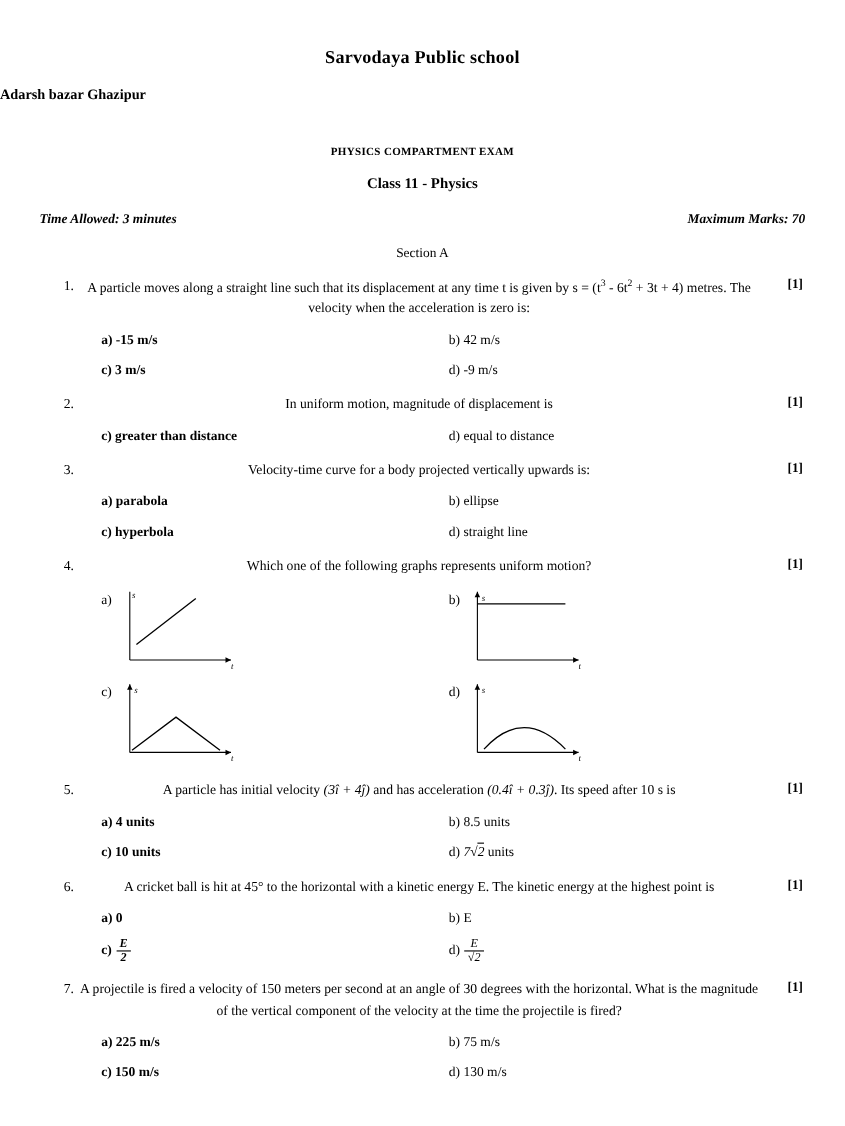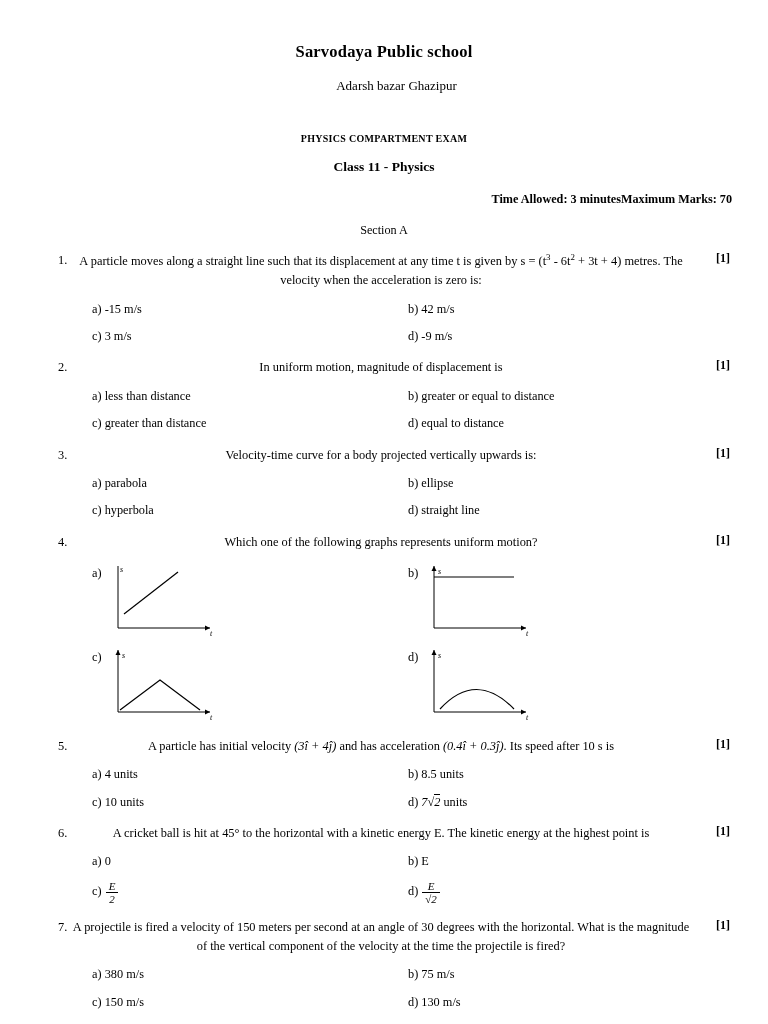--- a/index.html
+++ b/index.html
@@ -23,46 +23,45 @@
     box-sizing: border-box;
   }
   .school-name {
     text-align: center;
     font-weight: bold;
     font-size: 16.5px;
     margin-top: 42px;
     letter-spacing: 0.2px;
   }
   .school-addr {
-    text-align: center;
-    font-weight: normal;
+    font-weight: bold;
     font-size: 13px;
     margin-top: 16px;
-    padding-left: 25px;
   }
   .exam-title {
     text-align: center;
     font-weight: bold;
     font-size: 10px;
     margin-top: 39px;
     letter-spacing: 0.3px;
   }
   .class-line {
     text-align: center;
     font-weight: bold;
     font-size: 13.5px;
     margin-top: 15px;
   }
   .meta-row {
     margin-top: 17px;
     padding: 0 36px;
     display: flex;
-    justify-content: flex-end;
+    justify-content: space-between;
     font-weight: bold;
     font-size: 12.2px;
+    font-style: italic;
   }
   .section-title {
     text-align: center;
     font-weight: normal;
     font-size: 12.2px;
     margin-top: 16px;
   }
   .qlist {
     margin-top: 10px;
     padding: 0 36px 0 36px;
@@ -103,21 +102,21 @@
     margin-top: 7px;
   }
   .opt-row {
     display: flex;
     margin-top: 9px;
   }
   .opt {
     font-size: 12.3px;
     line-height: 1.5;
   }
-  .opt.a, .opt.c { width: 316px; flex: 0 0 316px; }
+  .opt.a, .opt.c { width: 316px; flex: 0 0 316px; font-weight: bold; }
   .opt.b, .opt.d { flex: 1 1 auto; }
   sup { font-size: 0.72em; vertical-align: super; }
   .frac {
     display: inline-block;
     vertical-align: middle;
     text-align: center;
     font-style: italic;
     font-size: 11px;
     line-height: 1.1;
     margin: 0 1px;
@@ -192,24 +191,20 @@
       </div>
     </div>
 
     <div class="q">
       <div class="q-marks">[1]</div>
       <div class="q-head">
         <div class="q-num">2.</div>
         <div class="q-text">In uniform motion, magnitude of displacement is</div>
       </div>
       <div class="opts">
-        <div class="opt-row">
-          <div class="opt a">a) less than distance</div>
-          <div class="opt b">b) greater or equal to distance</div>
-        </div>
         <div class="opt-row">
           <div class="opt c">c) greater than distance</div>
           <div class="opt d">d) equal to distance</div>
         </div>
       </div>
     </div>
 
     <div class="q">
       <div class="q-marks">[1]</div>
       <div class="q-head">
@@ -326,21 +321,21 @@
     </div>
 
     <div class="q">
       <div class="q-marks">[1]</div>
       <div class="q-head">
         <div class="q-num">7.</div>
         <div class="q-text">A projectile is fired a velocity of 150 meters per second at an angle of 30 degrees with the horizontal. What is the magnitude of the vertical component of the velocity at the time the projectile is fired?</div>
       </div>
       <div class="opts">
         <div class="opt-row">
-          <div class="opt a">a) 380 m/s</div>
+          <div class="opt a">a) 225 m/s</div>
           <div class="opt b">b) 75 m/s</div>
         </div>
         <div class="opt-row">
           <div class="opt c">c) 150 m/s</div>
           <div class="opt d">d) 130 m/s</div>
         </div>
       </div>
     </div>
 
   </div>

